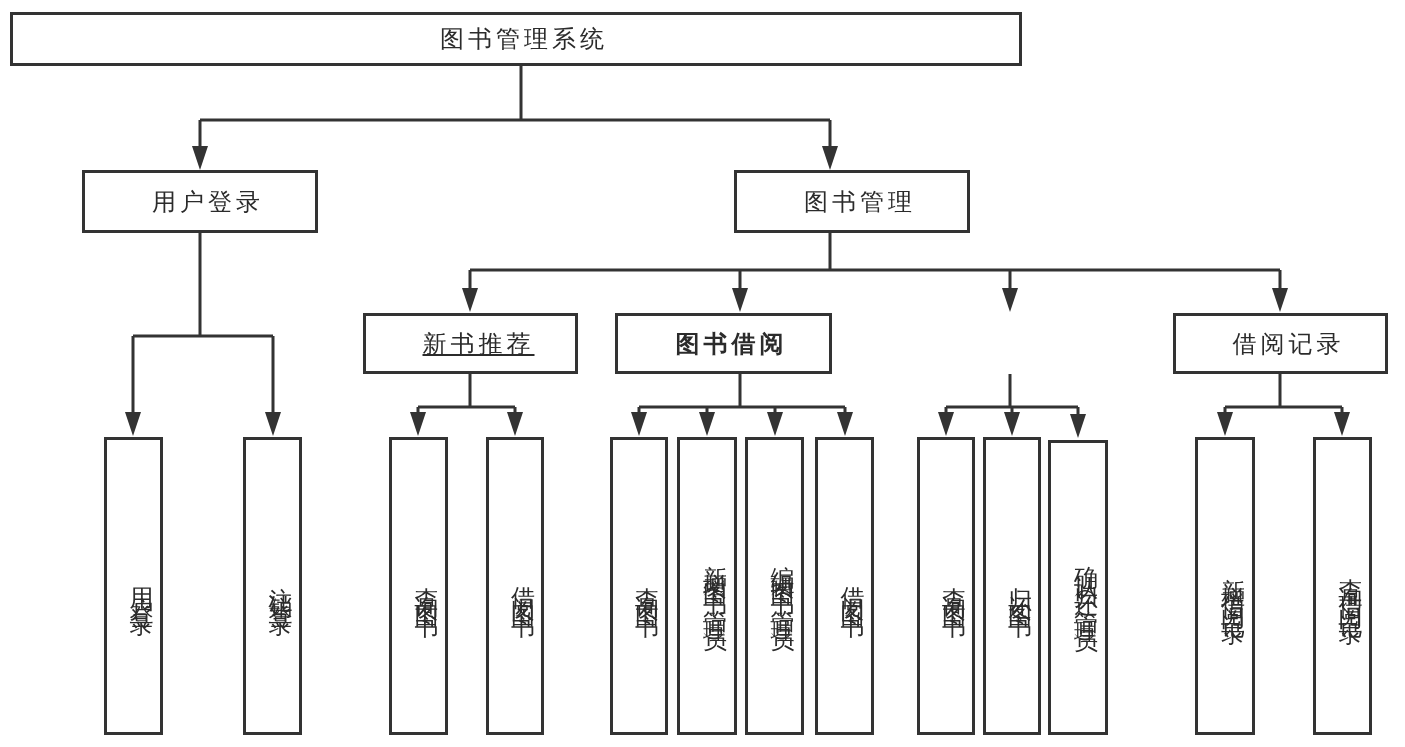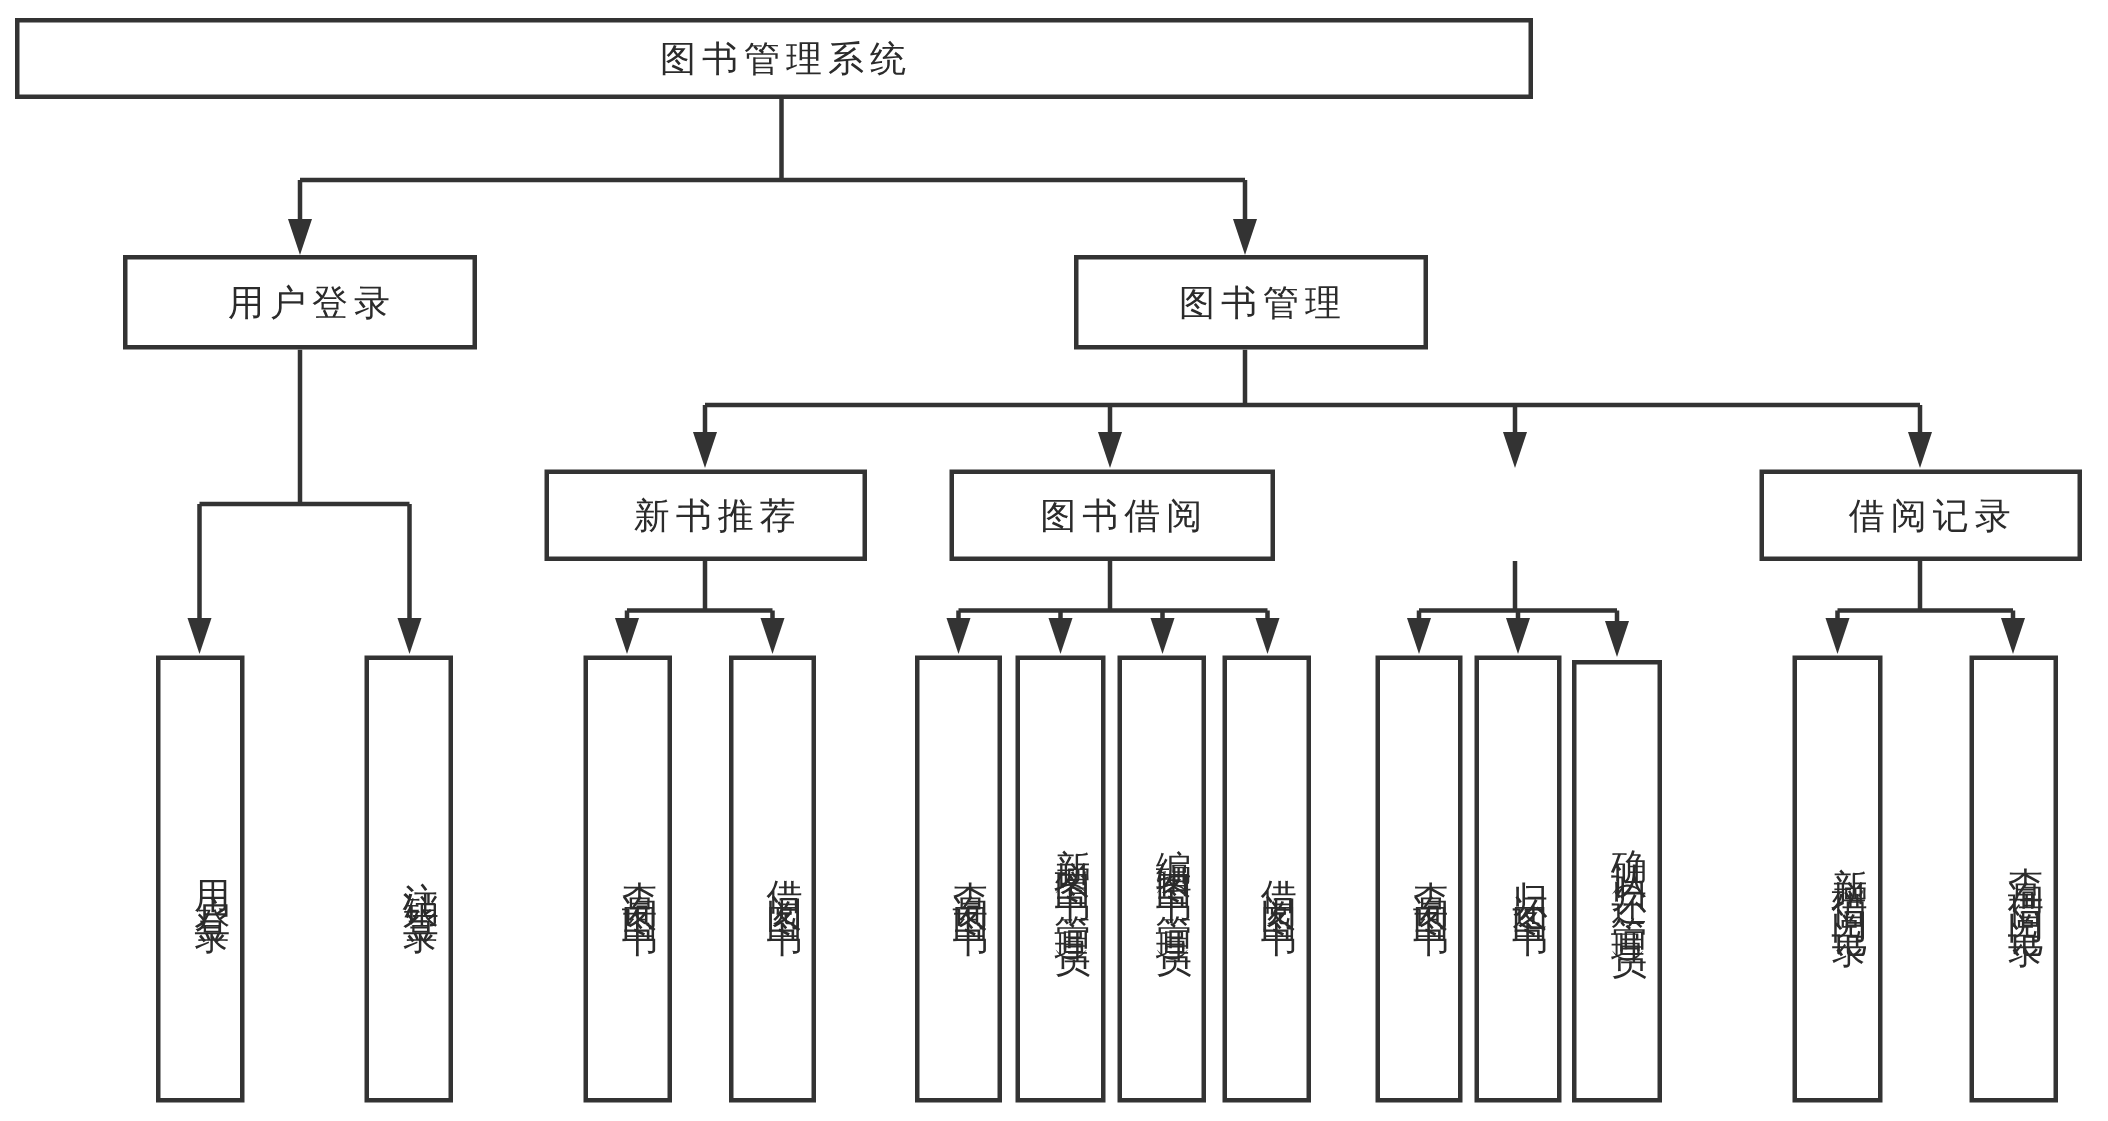--- a/index.html
+++ b/index.html
@@ -36,24 +36,24 @@
   }
   .leaf > span {
     writing-mode: vertical-rl;
     text-orientation: mixed;
     font-size: 24px;
     letter-spacing: 9px;
     white-space: normal;
   }
   .root-box   { left: 10px;  top: 12px;  width: 1012px; height: 54px; }
   .l2-a       { left: 82px;  top: 170px; width: 236px;  height: 63px; }
-  .l2-b       { left: 716px; top: 170px; width: 236px;  height: 63px; }
+  .l2-b       { left: 734px; top: 170px; width: 236px;  height: 63px; }
   .l3         { top: 313px; height: 61px; }
-  .l3-a { left: 363px;  width: 215px; }
-  .l3-b { left: 633px;  width: 217px; }
+  .l3-a { left: 363px;  width: 215px; text-decoration: underline; }
+  .l3-b { left: 615px;  width: 217px; font-weight: bold; }
   .l3-c { left: 903px;  width: 215px; }
   .l3-d { left: 1173px; width: 215px; }
   .leaf { top: 437px; height: 298px; }
   .lf-1  { left: 104px;  width: 59px; }
   .lf-2  { left: 243px;  width: 59px; }
   .lf-3  { left: 389px;  width: 59px; }
   .lf-4  { left: 486px;  width: 58px; }
   .lf-5  { left: 610px;  width: 58px; }
   .lf-6  { left: 677px;  width: 60px; }
   .lf-7  { left: 745px;  width: 59px; }

